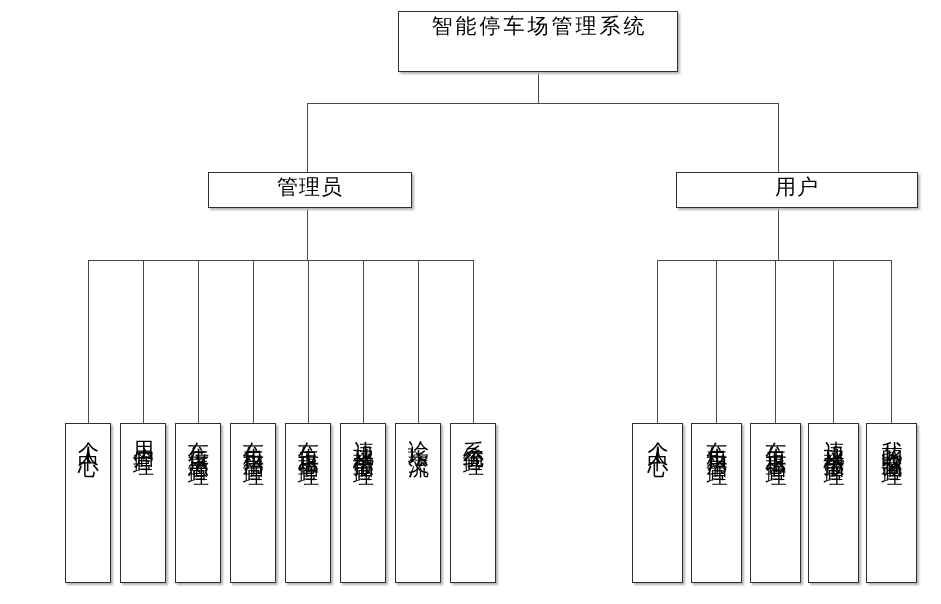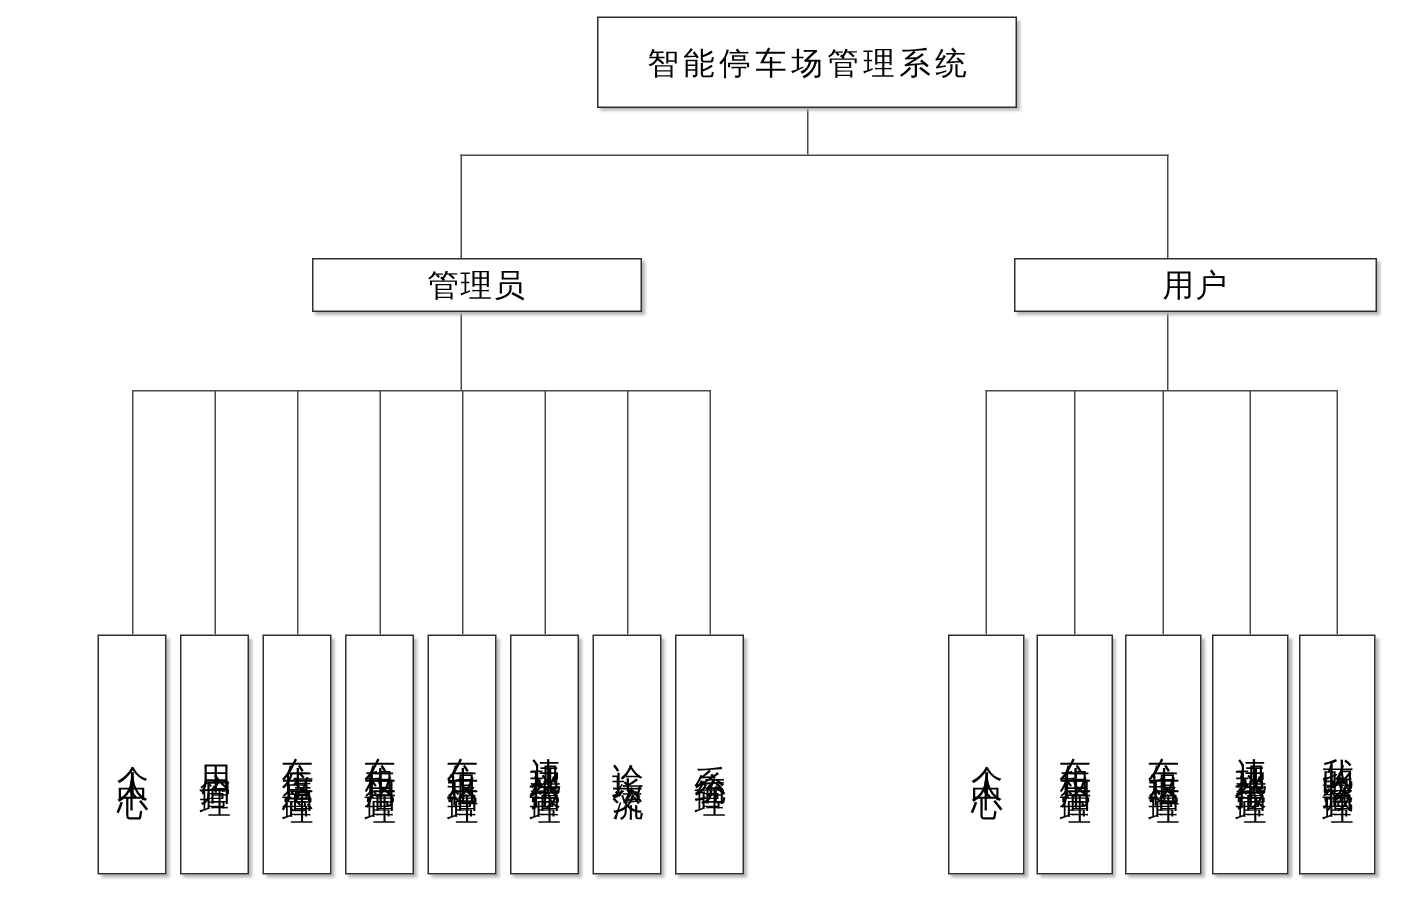--- a/index.html
+++ b/index.html
@@ -16,21 +16,20 @@
     color: var(--text, #000000);
     overflow: hidden;
   }
   .box {
     position: absolute;
     box-sizing: border-box;
     background: #ffffff;
     border: 1px solid var(--border, #2f2f2f);
     box-shadow: 2px 2px 2px var(--shadow, #b4b4b4);
     display: flex;
-    align-items: center;
     justify-content: center;
   }
   .root-box {
     left: 398px; top: 11px; width: 280px; height: 61px;
   }
   .root-box .hlabel {
     font-size: 21px;
     letter-spacing: 3px;
     text-indent: 3px;
     white-space: nowrap;
@@ -91,21 +90,21 @@
   <div class="vline" style="left:657px; top:260px; height:163px;"></div>
   <div class="vline" style="left:716px; top:260px; height:163px;"></div>
   <div class="vline" style="left:775px; top:260px; height:163px;"></div>
   <div class="vline" style="left:833px; top:260px; height:163px;"></div>
   <div class="vline" style="left:891px; top:260px; height:163px;"></div>
 
   <div class="box root-box">
     <span class="hlabel">智能停车场管理系统</span>
   </div>
 
-  <div class="box branch-box" style="left:208px; width:220px;">
+  <div class="box branch-box" style="left:208px; width:204px;">
     <span class="hlabel">管理员</span>
   </div>
   <div class="box branch-box" style="left:676px; width:242px;">
     <span class="hlabel">用户</span>
   </div>
 
   <div class="box leaf-box" style="left:65px;  width:46px;">
     <span class="vlabel">个人中心</span>
   </div>
   <div class="box leaf-box" style="left:120px; width:46px;">

